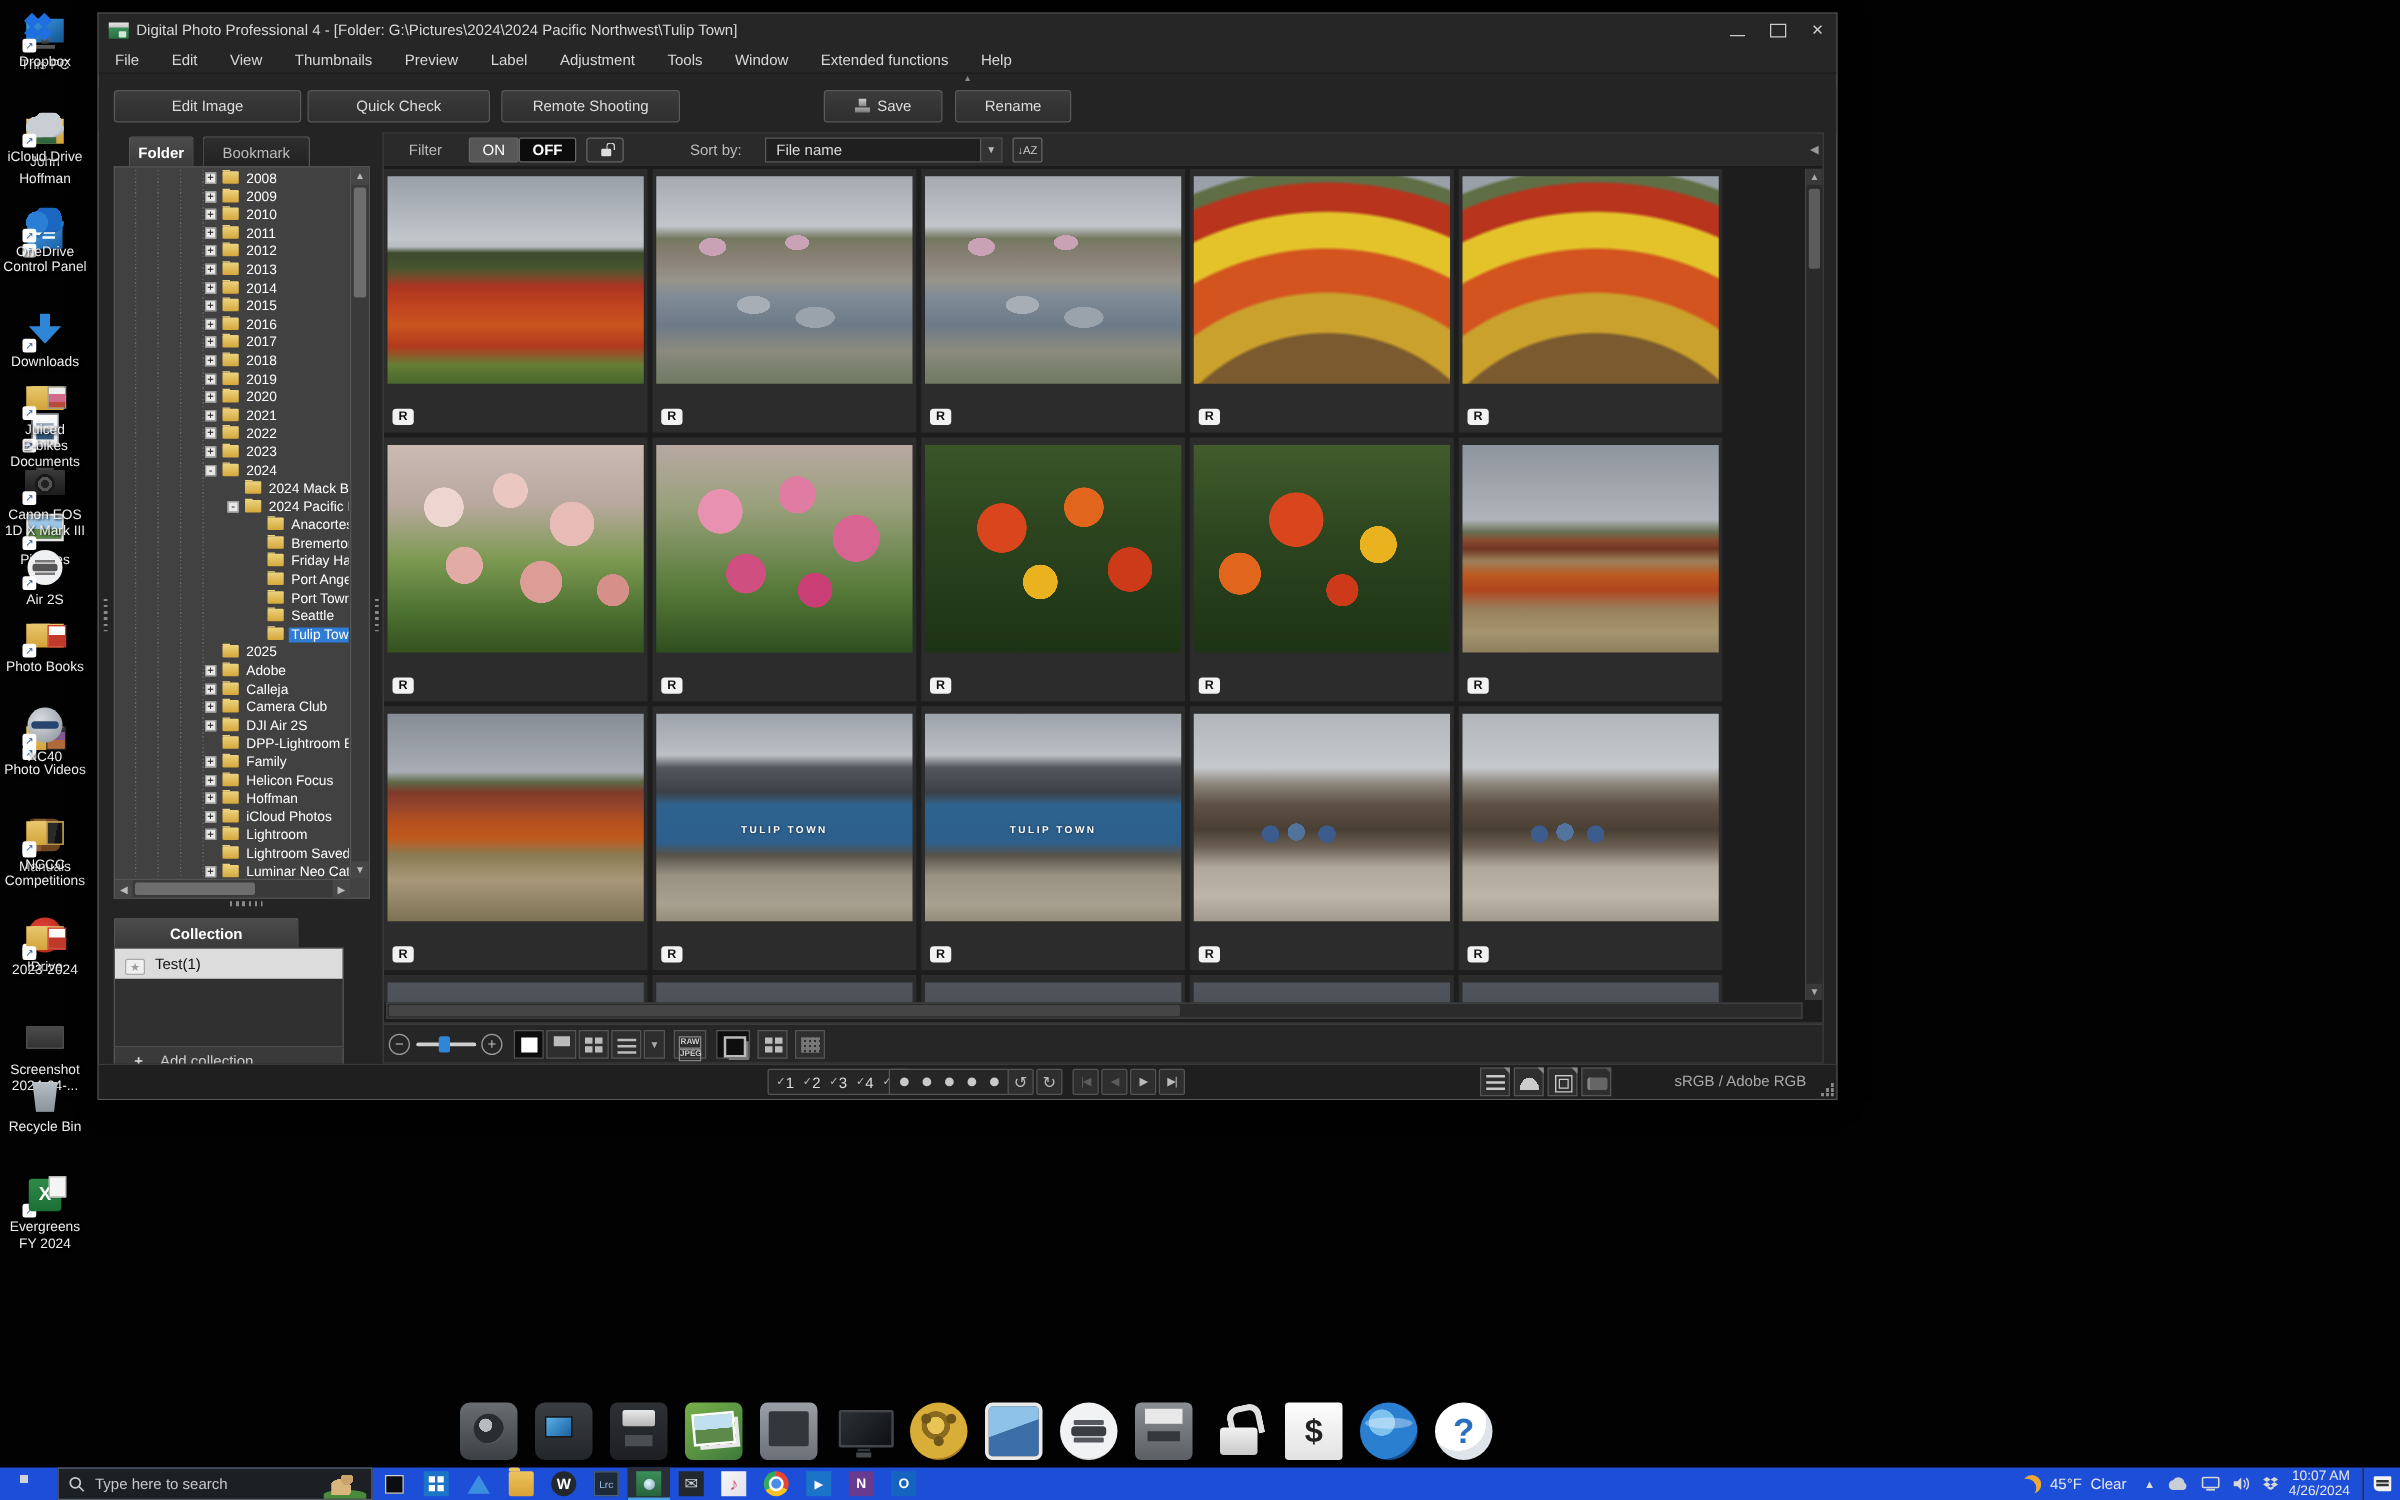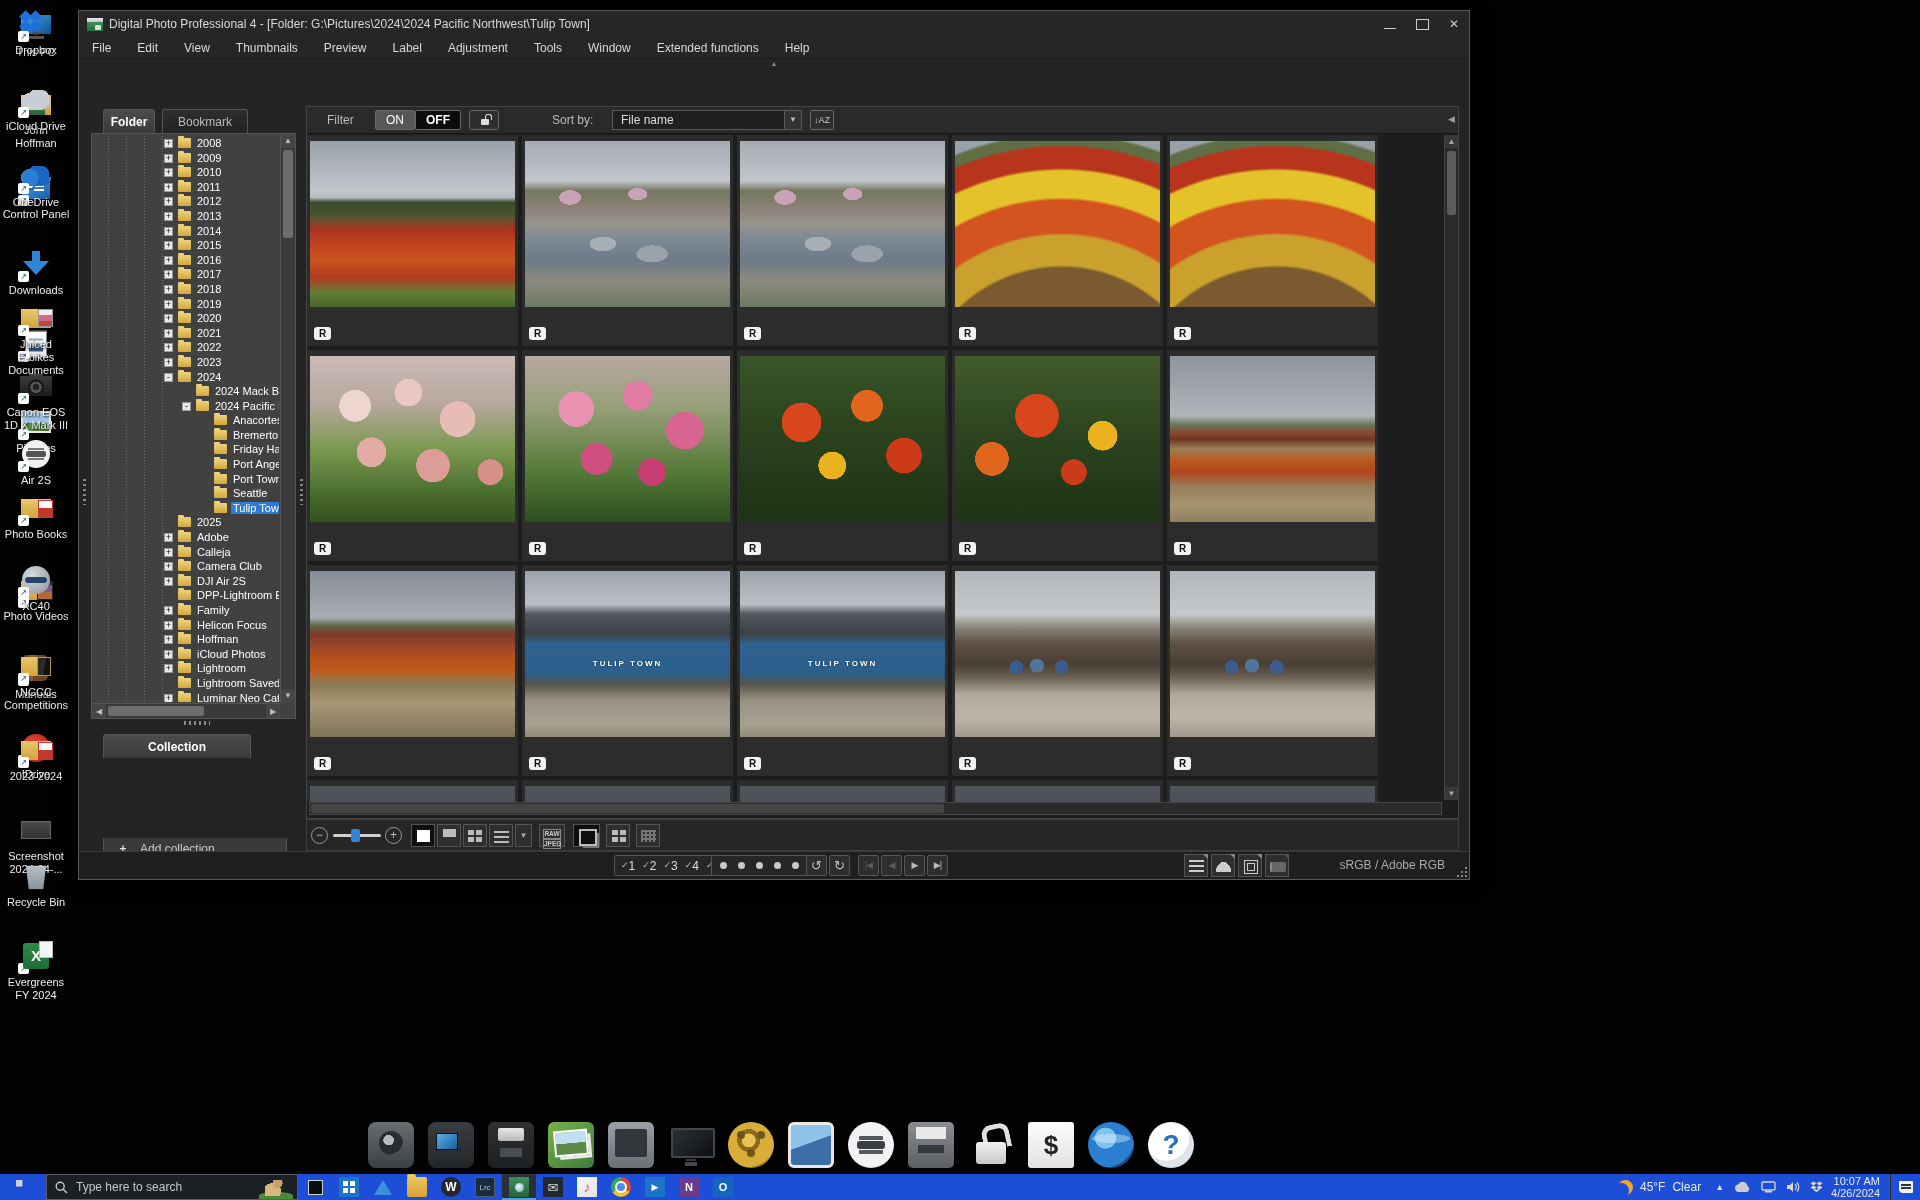--- a/index.html
+++ b/index.html
@@ -82,21 +82,21 @@
   .sel .tlabel{background:#2e7cd6;color:#fff;}
   .vscroll{position:absolute;right:0;top:0;width:15px;bottom:15px;background:#3a3a3a;border-left:1px solid #555;}
   .vscroll .arr{position:absolute;left:0;right:0;height:14px;color:#bbb;font-size:8px;text-align:center;line-height:14px;background:#464646;}
   .vscroll .arr.up{top:0;} .vscroll .arr.dn{bottom:0;}
   .vscroll .vthumb{position:absolute;left:2px;right:2px;background:#6d6d6d;border-radius:2px;}
   .hscroll{position:absolute;left:0;bottom:0;height:15px;right:15px;background:#3a3a3a;border-top:1px solid #555;}
   .hscroll .arr{position:absolute;top:0;bottom:0;width:14px;color:#bbb;font-size:8px;text-align:center;line-height:15px;background:#464646;}
   .hscroll .arr.lf{left:0;} .hscroll .arr.rt{right:0;}
   .hscroll .hthumb{position:absolute;top:2px;bottom:2px;left:16px;width:96px;background:#6d6d6d;border-radius:2px;}
   .dragdots{position:absolute;left:93px;top:612px;width:26px;height:4px;background:repeating-linear-gradient(90deg,#8a8a8a 0 2px,transparent 2px 5px);}
-  #collwrap{position:absolute;left:12px;top:625px;width:184px;height:127px;}
+  #collwrap{position:absolute;left:0;top:625px;width:184px;height:127px;}
   .tab-collection{left:0;width:148px;}
   #colllist{position:absolute;left:0;top:24px;right:0;height:80px;background:#303030;border:1px solid #555;}
   .collrow{height:24px;background:#dcdcdc;color:#111;font-size:12px;line-height:24px;padding-left:8px;}
   .staricon{display:inline-block;width:16px;height:13px;background:#efefef;border:1px solid #aaa;border-radius:2px;color:#999;font-size:9px;line-height:12px;text-align:center;margin-right:8px;vertical-align:-2px;}
   #addcoll{position:absolute;left:0;bottom:0;right:0;height:23px;background:#3a3a3a;border:1px solid #555;border-top:none;color:#ccc;font-size:12px;line-height:22px;padding-left:12px;}
   .plus-g{display:inline-block;width:14px;margin-right:10px;color:#ddd;font-weight:bold;text-align:center;}
   #counter{position:absolute;left:19px;top:848px;color:#ccc;font-size:12px;}
   .minibtns{position:absolute;left:189px;top:845px;display:flex;gap:2px;}
   .mb{width:23px;height:21px;border:1px solid #555;background:#2e2e2e;position:relative;}
   .mb.act{background:#111;}
@@ -487,20 +487,27 @@
         <div class="mi">Preview</div>
         <div class="mi">Label</div>
         <div class="mi">Adjustment</div>
         <div class="mi">Tools</div>
         <div class="mi">Window</div>
         <div class="mi">Extended functions</div>
         <div class="mi">Help</div>
       </div>
     <div id="collapsecaret">▲</div>
 
+    <div id="toolbarrow">
+      <div class="tbtn tb-edit">Edit Image</div>
+      <div class="tbtn tb-quick">Quick Check</div>
+      <div class="tbtn tb-remote">Remote Shooting</div>
+      <div class="tbtn tb-save"><span class="saveico"></span><span>Save</span></div>
+      <div class="tbtn tb-rename">Rename</div>
+    </div>
 
     <div id="leftpanel">
       <div class="tab tab-folder active">Folder</div>
       <div class="tab tab-bookmark">Bookmark</div>
       <div id="treewrap">
         <div id="tree">
 
             <div class="trow d3">
               <span class="exp">+</span><span class="fico"></span><span class="tlabel">2008</span>
             </div>
@@ -664,20 +671,24 @@
         </div>
         <div class="hscroll">
           <div class="arr lf">◀</div>
           <div class="hthumb"></div>
           <div class="arr rt">▶</div>
         </div>
       </div>
       <div class="dragdots"></div>
       <div id="collwrap">
         <div class="tab tab-collection active">Collection</div>
+        <div id="colllist">
+
+            <div class="collrow"><span class="staricon">★</span><span>Test(1)</span></div>
+          </div>
         <div id="addcoll"><span class="plus-g">+</span><span>Add collection</span></div>
       </div>
     </div>
 
     <div id="counter">1 / 83</div>
     <div class="minibtns">
       <div class="mb act mb-grid"></div>
       <div class="mb mb-one"></div>
       <div class="mb mb-split"></div>
     </div>

